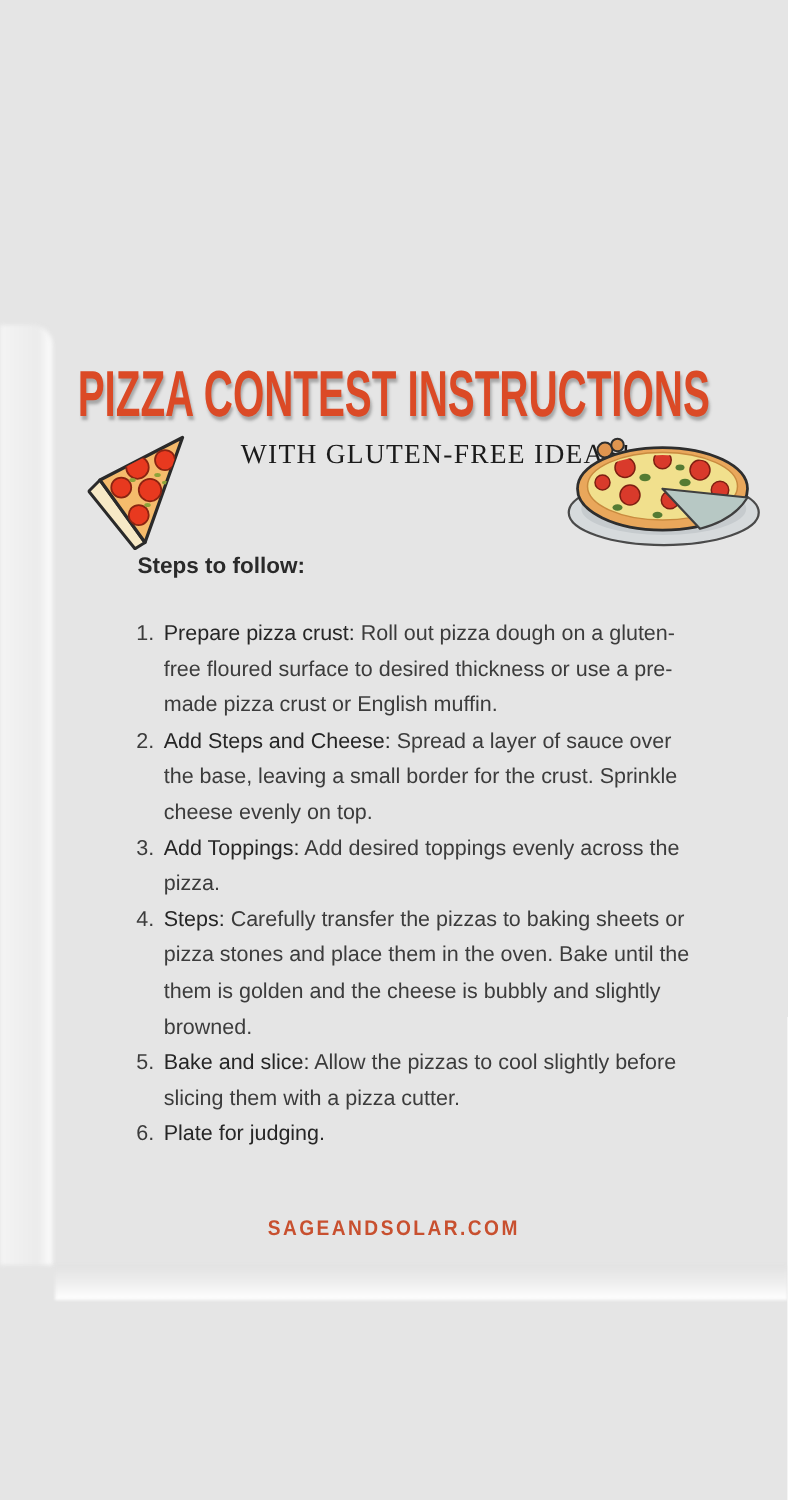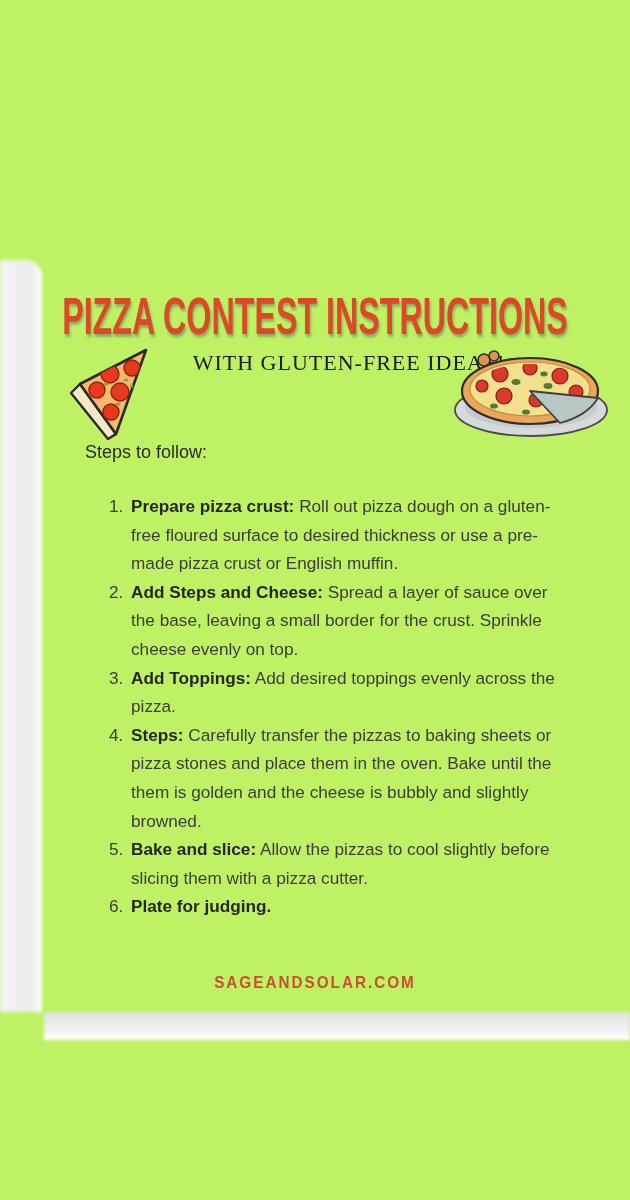--- a/index.html
+++ b/index.html
@@ -3,21 +3,21 @@
 <meta charset="utf-8">
 <style>
   * { margin: 0; padding: 0; box-sizing: border-box; }
   html, body { background: #ffffff; }
   body { font-family: "Liberation Sans", "DejaVu Sans", sans-serif; }
 
   .canvas {
     position: relative;
     width: 630px;
     height: 1200px;
-    background: #bef264;
+    background: #e5e5e5;
     overflow: hidden;
   }
 
   
   .edge-left {
     position: absolute;
     left: 0; top: 260px;
     width: 42px; height: 752px;
     background: linear-gradient(to right, #f4f4f4 0%, #ebebeb 72%, #fdfdfd 100%);
     border-top-right-radius: 16px;
@@ -53,38 +53,38 @@
     letter-spacing: 1px;
     color: #1b1b1b;
     margin-left: 34px;
   }
 
   .slice-icon { position: absolute; left: 70px; top: 346px; width: 118px; height: 94px; }
   .pizza-icon { position: absolute; left: 452px; top: 344px; width: 158px; height: 100px; }
 
   .steps-heading {
     position: absolute;
-    left: 85px; top: 441px;
+    left: 110px; top: 441px;
     font-size: 18px; line-height: 22px;
-    font-weight: 400;
+    font-weight: 700;
     color: #2a2a2a;
   }
 
   .steps-list {
     position: absolute;
     left: 109px; top: 492px;
     width: 448px;
     list-style: none;
     font-size: 17.2px;
     line-height: 28.6px;
     color: #3c3c3c;
   }
   .steps-list li { position: relative; padding-left: 22px; }
   .steps-list .num { position: absolute; left: 0; top: 0; color: #3c3c3c; }
-  .steps-list strong { font-weight: 700; color: #262626; }
+  .steps-list strong { font-weight: 400; color: #262626; }
 
   .footer {
     position: absolute;
     top: 973px; left: 50%;
     transform: translateX(-50%) scaleX(0.9);
     white-space: nowrap;
     font-size: 17px; line-height: 20px;
     font-weight: 700;
     letter-spacing: 2.2px;
     color: #c8502f;

